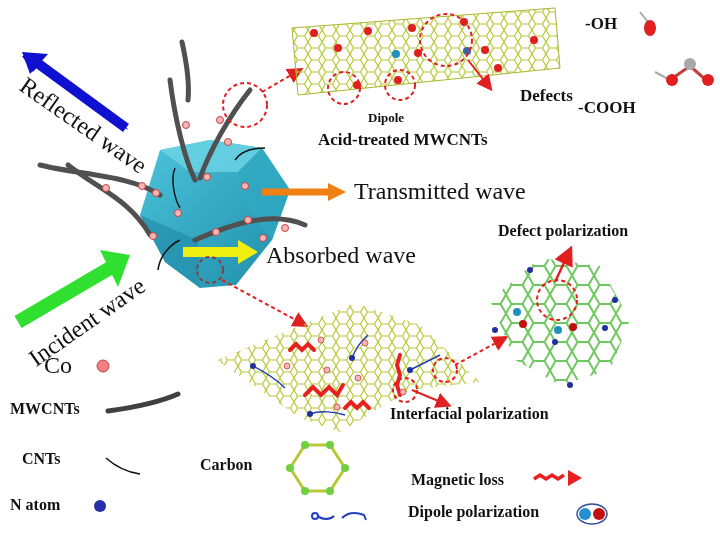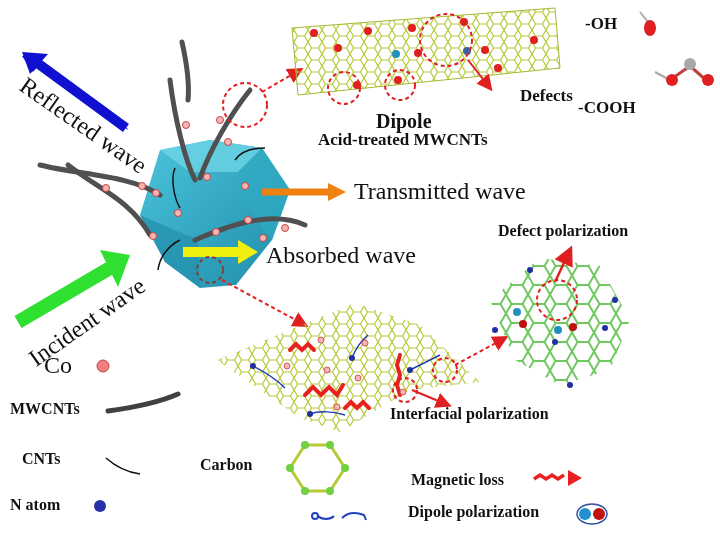--- a/index.html
+++ b/index.html
@@ -221,21 +221,21 @@
     <circle cx="585" cy="514" r="6" fill="#2090d0"></circle>
     <circle cx="599" cy="514" r="6" fill="#c01010"></circle>
   </g>
 </svg>
 
   <div class="lbl serif" style="left:30px;top:72px;font-size:24px;transform:rotate(35deg);transform-origin:left top;">Reflected wave</div>
   <div class="lbl serif" style="left:24px;top:350px;font-size:24px;transform:rotate(-35deg);transform-origin:left top;">Incident wave</div>
   <div class="lbl serif" style="left:354px;top:178px;font-size:24px;">Transmitted wave</div>
   <div class="lbl serif" style="left:266px;top:242px;font-size:24px;">Absorbed wave</div>
 
-  <div class="lbl serif bold" style="left:376px;top:110px;font-size:20px;">Dipole</div>
+  <div class="lbl serif bold" style="left:368px;top:110px;font-size:13px;">Dipole</div>
   <div class="lbl serif bold" style="left:318px;top:130px;font-size:17px;">Acid-treated MWCNTs</div>
   <div class="lbl serif bold" style="left:508px;top:86px;font-size:17px;margin-left:12px;">Defects</div>
   <div class="lbl serif bold" style="left:585px;top:14px;font-size:17px;">-OH</div>
   <div class="lbl serif bold" style="left:578px;top:62px;font-size:17px;margin-top:36px;">-COOH</div>
 
   <div class="lbl serif bold" style="left:498px;top:222px;font-size:16px;">Defect polarization</div>
   <div class="lbl serif bold" style="left:390px;top:405px;font-size:16px;">Interfacial polarization</div>
 
   <div class="lbl serif" style="left:44px;top:352px;font-size:24px;">Co</div>
   <div class="lbl serif bold" style="left:10px;top:400px;font-size:16px;">MWCNTs</div>

